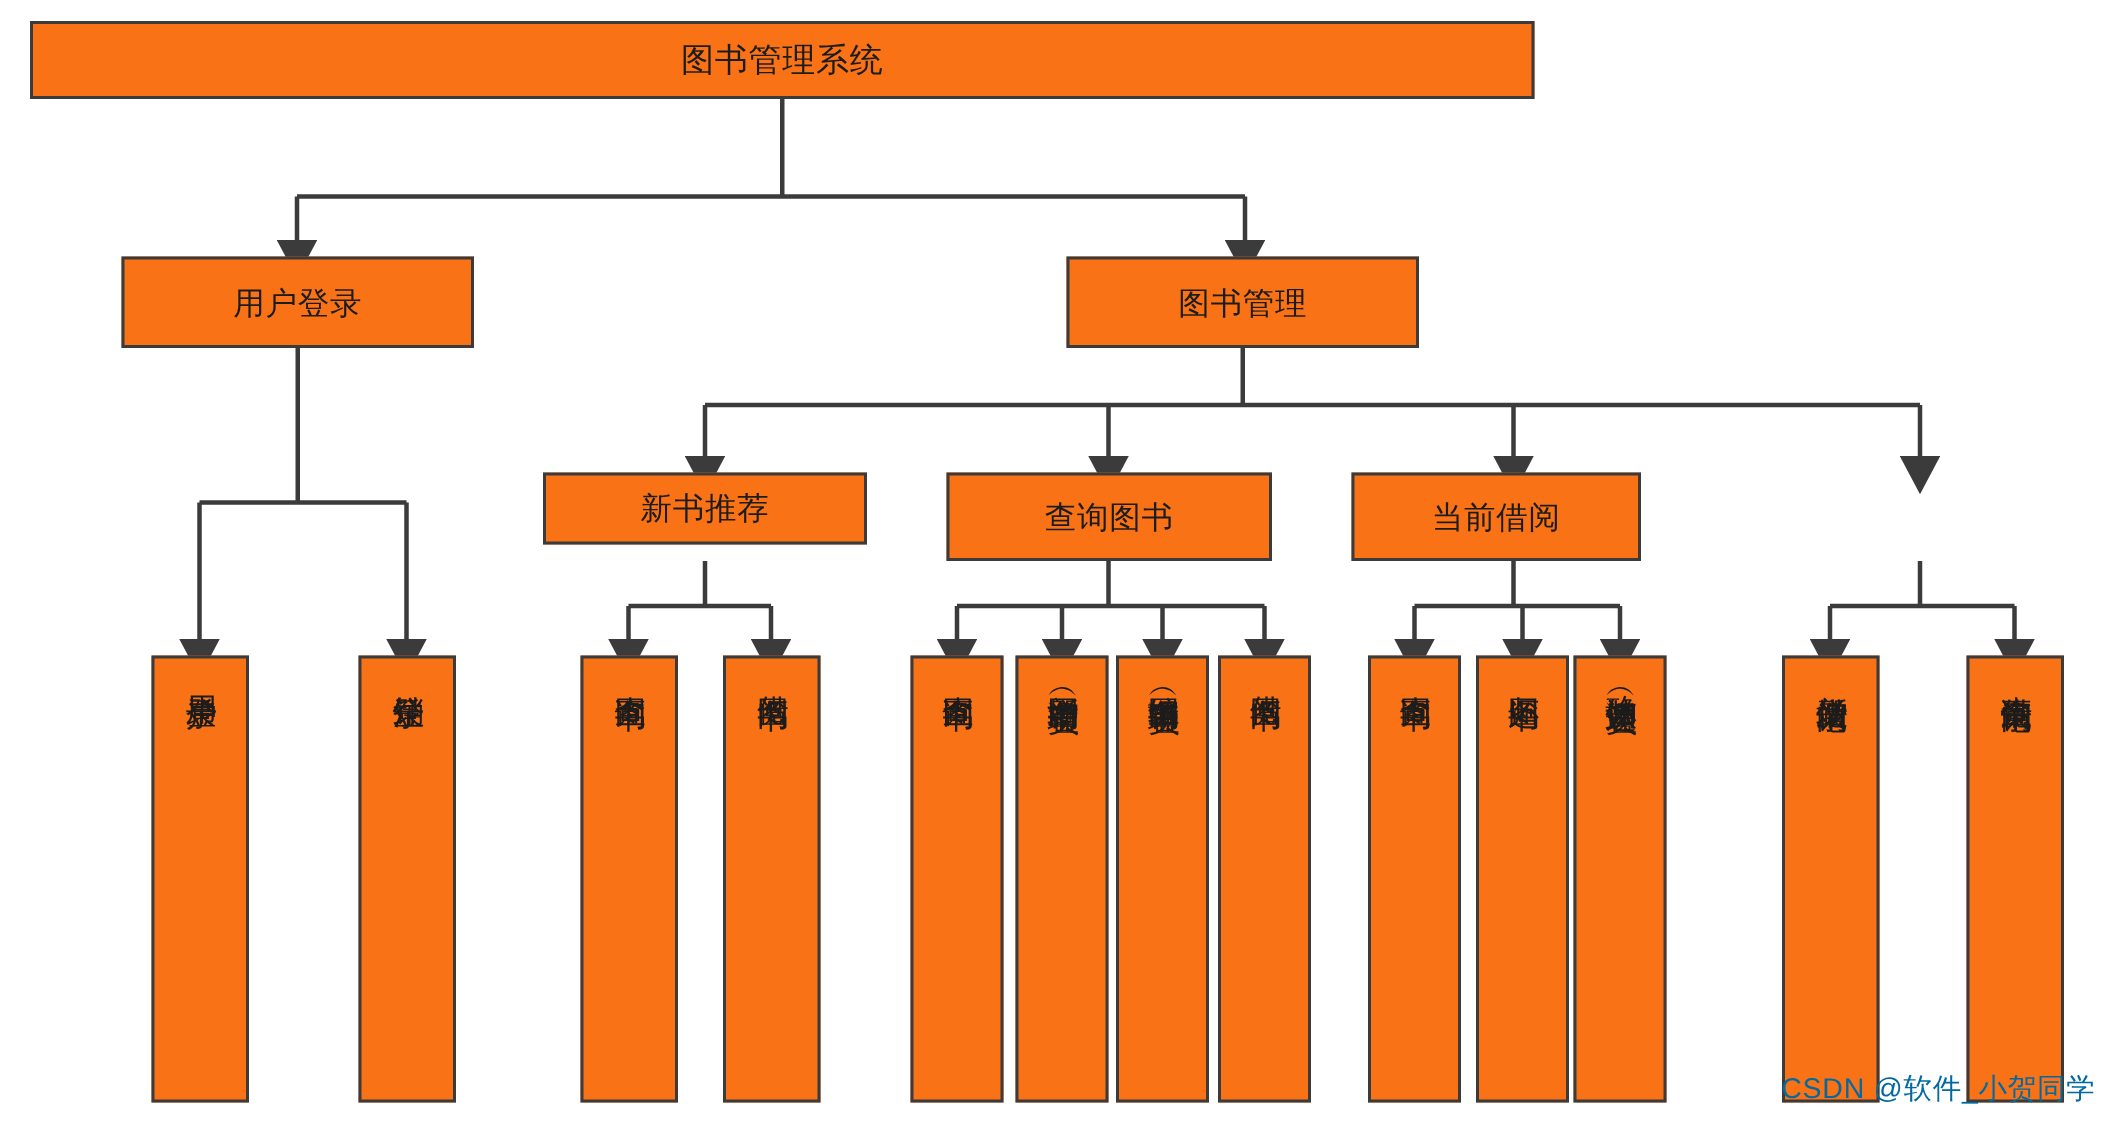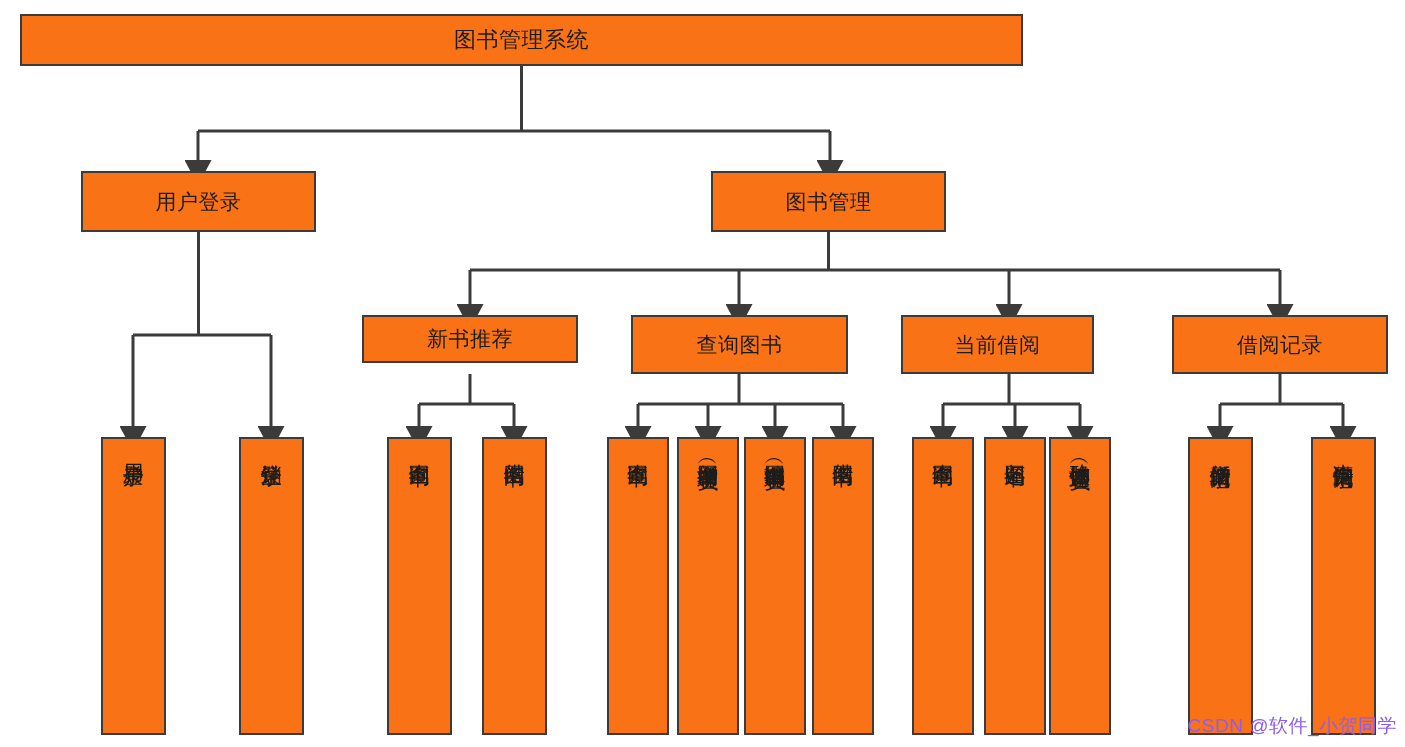--- a/index.html
+++ b/index.html
@@ -55,21 +55,21 @@
     line-height: 1.22;
     letter-spacing: 1px;
     color: #1c1c1c;
     white-space: nowrap;
   }
   .watermark {
     position: absolute;
     right: 8px;
     bottom: 8px;
     font-size: 19px;
-    color: #8b5cf6;
+    color: #0369a1;
     letter-spacing: 0.5px;
     white-space: nowrap;
     user-select: none;
   }
 </style>
 </head>
 <body>
 
 <div id="canvas">
 
@@ -124,21 +124,20 @@
   </svg>
 
   <div class="node h root" style="left: 20px; top: 14px; width: 1003px; height: 52px;">图书管理系统</div>
 
   <div class="node h" style="left: 81px; top: 171px; width: 235px; height: 61px;">用户登录</div>
   <div class="node h" style="left: 711px; top: 171px; width: 235px; height: 61px;">图书管理</div>
 
   <div class="node h" style="left: 362px; top: 315px; width: 216px; height: 48px;">新书推荐</div>
   <div class="node h" style="left: 631px; top: 315px; width: 217px; height: 59px;">查询图书</div>
   <div class="node h" style="left: 901px; top: 315px; width: 193px; height: 59px;">当前借阅</div>
-  <div class="node h" style="left: 1172px; top: 315px; width: 216px; height: 59px;">借阅记录</div>
 
   <div class="node leaf" style="left: 101px; top: 437px; width: 65px; height: 298px;">
     <span class="vtext">用户登录</span>
   </div>
   <div class="node leaf" style="left: 239px; top: 437px; width: 65px; height: 298px;">
     <span class="vtext">注销登录</span>
   </div>
   <div class="node leaf" style="left: 387px; top: 437px; width: 65px; height: 298px;">
     <span class="vtext">查询图书</span>
   </div>

